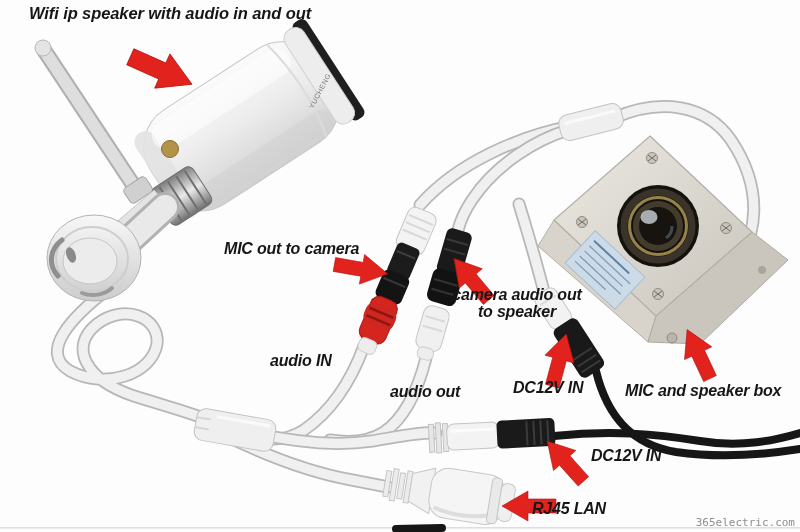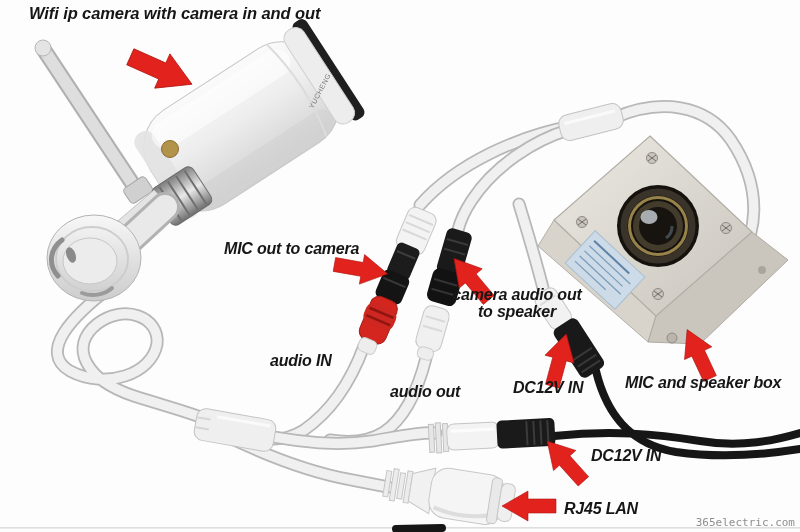--- a/index.html
+++ b/index.html
@@ -255,35 +255,35 @@
     <path class="arrow" transform="translate(160,70) rotate(24) scale(1.25)" d="M -26,-7 L 2,-7 L 2,-15 L 28,0 L 2,15 L 2,7 L -26,7 Z"></path>
     <path class="arrow" transform="translate(360,269) rotate(10)" d="M -26,-7 L 2,-7 L 2,-15 L 28,0 L 2,15 L 2,7 L -26,7 Z"></path>
     <path class="arrow" transform="translate(472,280) rotate(-130)" d="M -26,-7 L 2,-7 L 2,-15 L 28,0 L 2,15 L 2,7 L -26,7 Z"></path>
     <path class="arrow" transform="translate(559,361) rotate(-75)" d="M -26,-7 L 2,-7 L 2,-15 L 28,0 L 2,15 L 2,7 L -26,7 Z"></path>
     <path class="arrow" transform="translate(699,355) rotate(-115)" d="M -26,-7 L 2,-7 L 2,-15 L 28,0 L 2,15 L 2,7 L -26,7 Z"></path>
     <path class="arrow" transform="translate(566,462) rotate(-132)" d="M -26,-7 L 2,-7 L 2,-15 L 28,0 L 2,15 L 2,7 L -26,7 Z"></path>
     <path class="arrow" transform="translate(530,506) rotate(180)" d="M -26,-7 L 2,-7 L 2,-15 L 28,0 L 2,15 L 2,7 L -26,7 Z"></path>
   </g>
 </svg>
 
-  <div class="label title" style="left:29px;top:5px;">Wifi ip camera with camera in and out</div>
+  <div class="label title" style="left:29px;top:5px;">Wifi ip speaker with audio in and out</div>
 
   <div class="label" style="left:224px;top:240px;">MIC out to camera</div>
 
   <div class="label center" style="left:441px;top:286px;width:152px;">
     <span>camera audio out</span><br>
     <span>to speaker</span>
   </div>
 
   <div class="label" style="left:270px;top:352px;">audio IN</div>
 
   <div class="label" style="left:374px;top:383px;margin-left:16px;">audio out</div>
 
   <div class="label" style="left:513px;top:379px;">DC12V IN</div>
 
-  <div class="label" style="left:625px;top:374px;">MIC and speaker box</div>
+  <div class="label" style="left:625px;top:382px;">MIC and speaker box</div>
 
   <div class="label" style="left:591px;top:447px;">DC12V IN</div>
 
-  <div class="label" style="left:564px;top:500px;">RJ45 LAN</div>
+  <div class="label" style="left:532px;top:500px;">RJ45 LAN</div>
 
   <div class="watermark">365electric.com</div>
 </div>
 
 </body></html>

